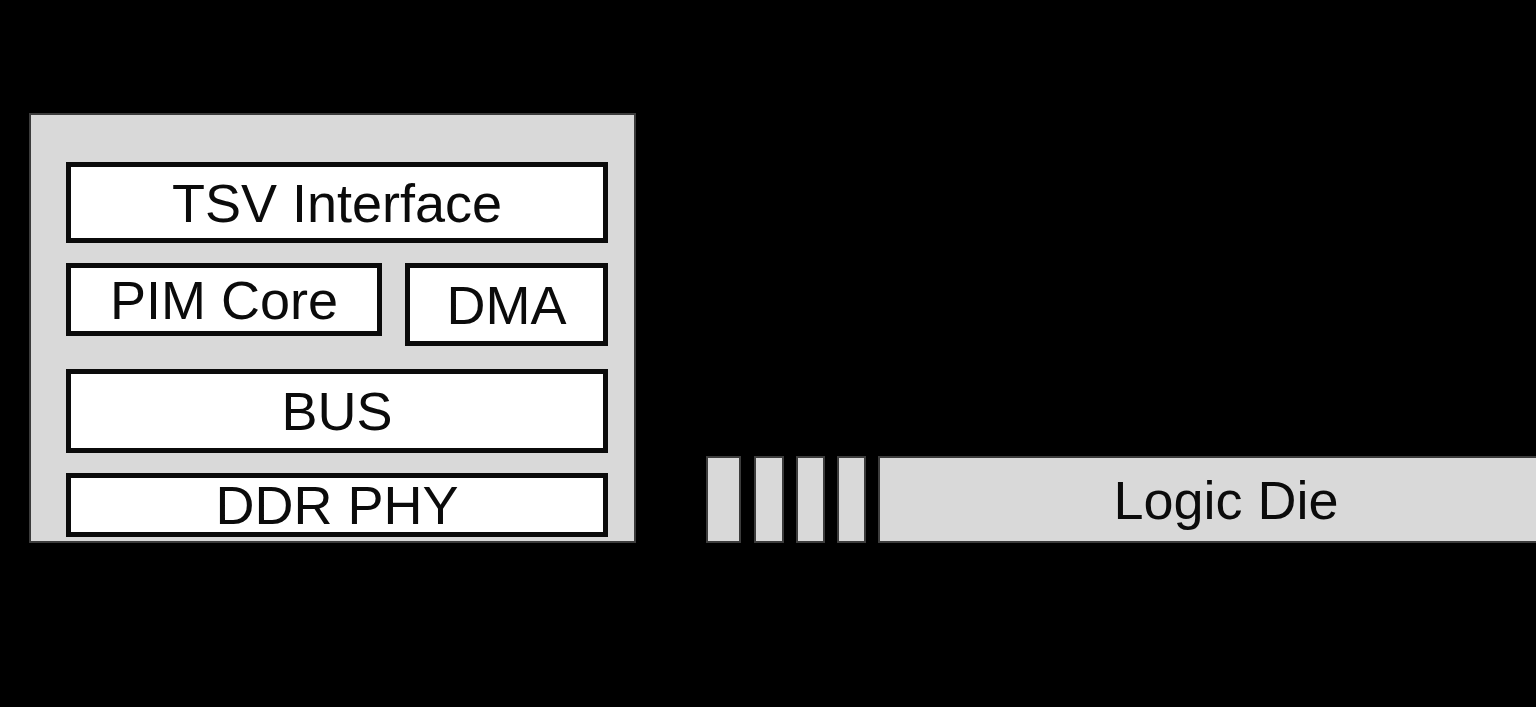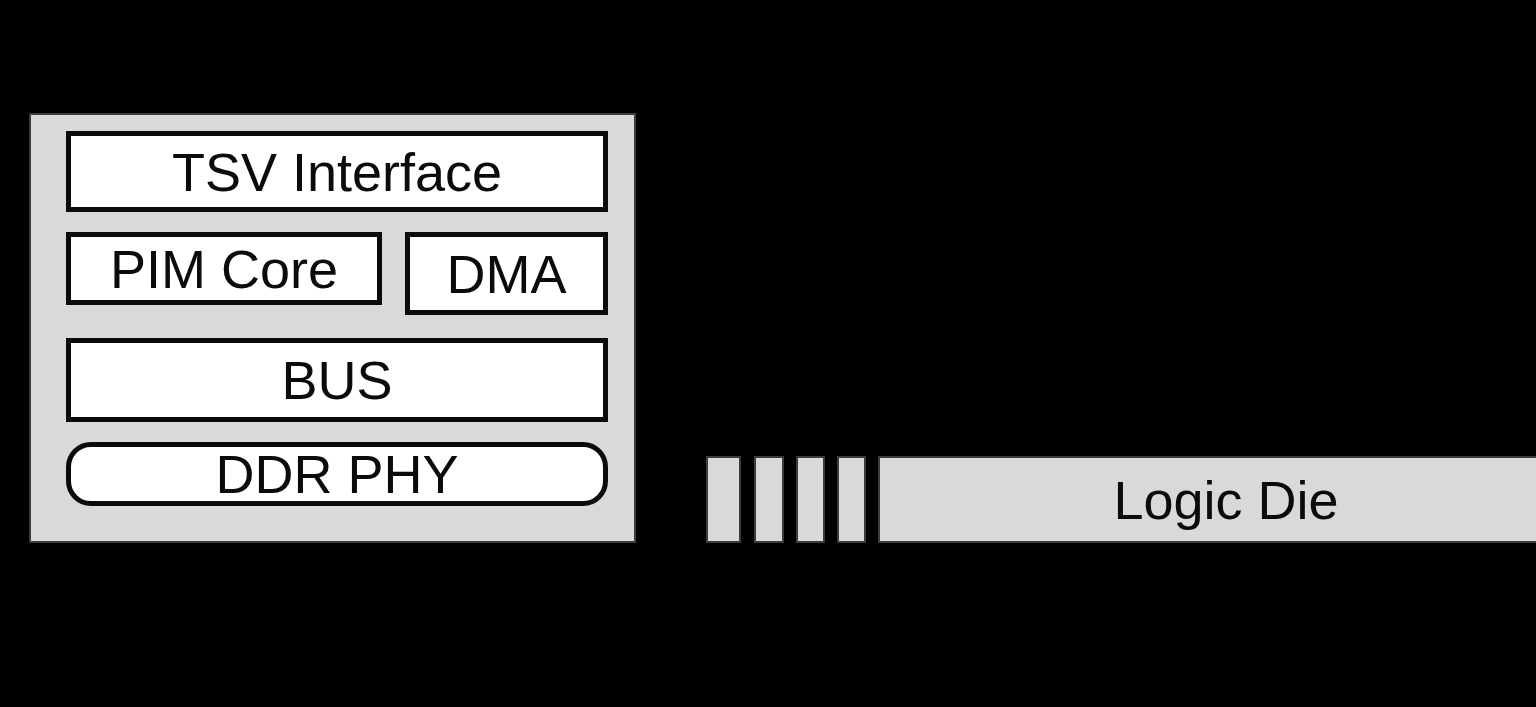--- a/index.html
+++ b/index.html
@@ -25,33 +25,34 @@
   }
   
   .block {
     position: absolute;
     background: #ffffff;
     border: 5px solid #0b0b0b;
     box-sizing: border-box;
     display: flex;
     align-items: center;
     justify-content: center;
+    margin-top: 31px;
   }
   .block-label, .die-label {
     font-size: 54px;
     line-height: 1;
     white-space: nowrap;
     color: #0b0b0b;
   }
   #pim-die      { left: 29px;  top: 113px; width: 607px; height: 430px; }
   #tsv-box      { left: 35px;  top: 16px;  width: 542px; height: 81px; }
   #pim-core-box { left: 35px;  top: 117px; width: 316px; height: 73px; }
   #dma-box      { left: 374px; top: 117px; width: 203px; height: 83px; }
   #bus-box      { left: 35px;  top: 223px; width: 542px; height: 84px; }
-  #ddr-phy-box  { left: 35px;  top: 327px; width: 542px; height: 64px; border-radius: 25px; }
+  #ddr-phy-box  { left: 35px;  top: 327px; width: 542px; height: 64px; }
 
   #tsv-bar-1 { left: 706px; top: 456px; width: 35px; height: 87px; }
   #tsv-bar-2 { left: 754px; top: 456px; width: 30px; height: 87px; }
   #tsv-bar-3 { left: 796px; top: 456px; width: 29px; height: 87px; }
   #tsv-bar-4 { left: 837px; top: 456px; width: 29px; height: 87px; }
 
   #logic-die {
     left: 878px; top: 456px; width: 696px; height: 87px;
     display: flex;
     align-items: center;

